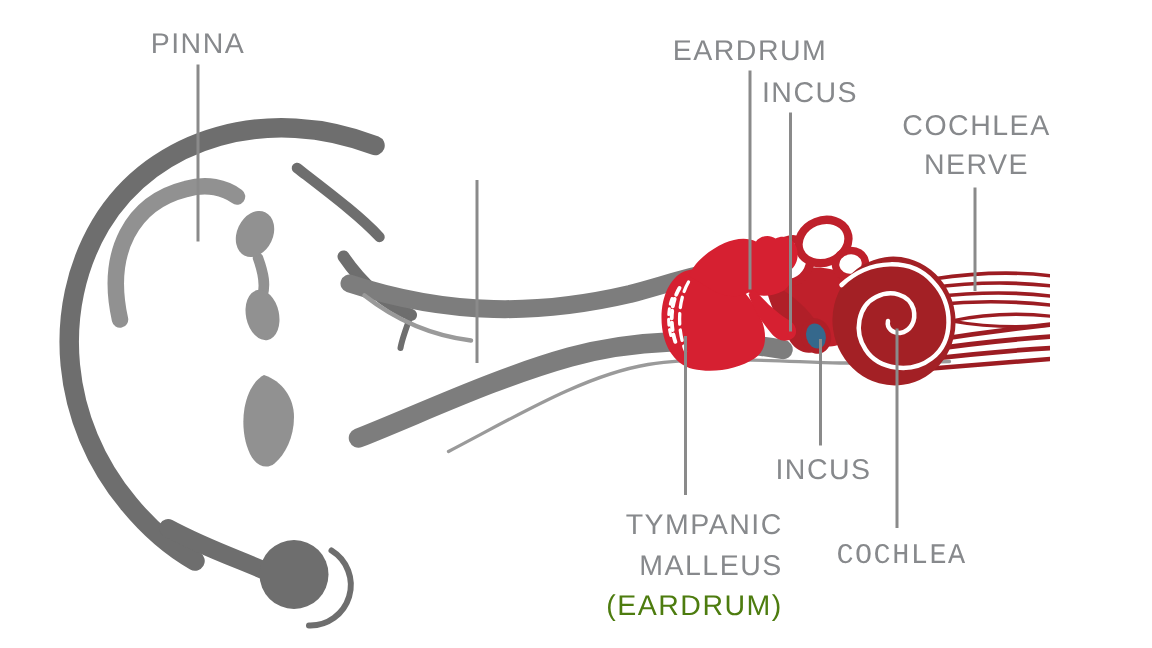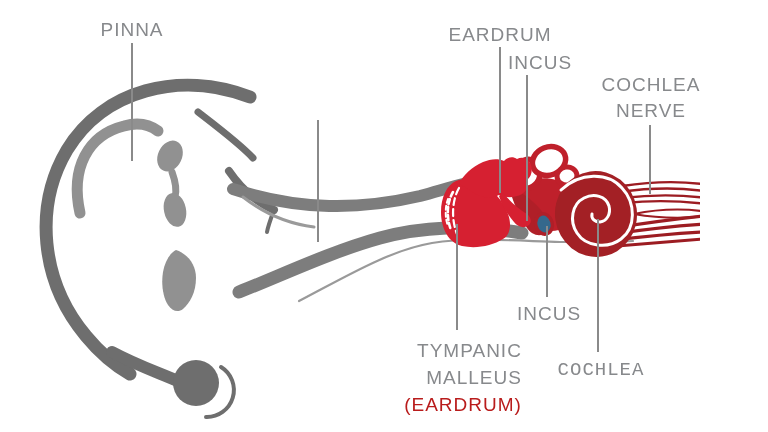--- a/index.html
+++ b/index.html
@@ -15,21 +15,21 @@
     position:absolute;
     transform:translateX(-50%);
     font-size:19px;
     letter-spacing:1px;
     color:#87898c;
     white-space:nowrap;
     text-align:center;
     line-height:26px;
     font-weight:400;
   }
-  .lbl .light{color:#b91c1c;}
+  .lbl .light{color:#4d7c0f;}
   .lbl .ln{display:block;}
   .tight{line-height:27px;text-align:right;}
 </style>
 </head>
 <body>
 
 <div class="stage">
 
   <svg width="768" height="432" viewBox="0 0 768 432">
 

